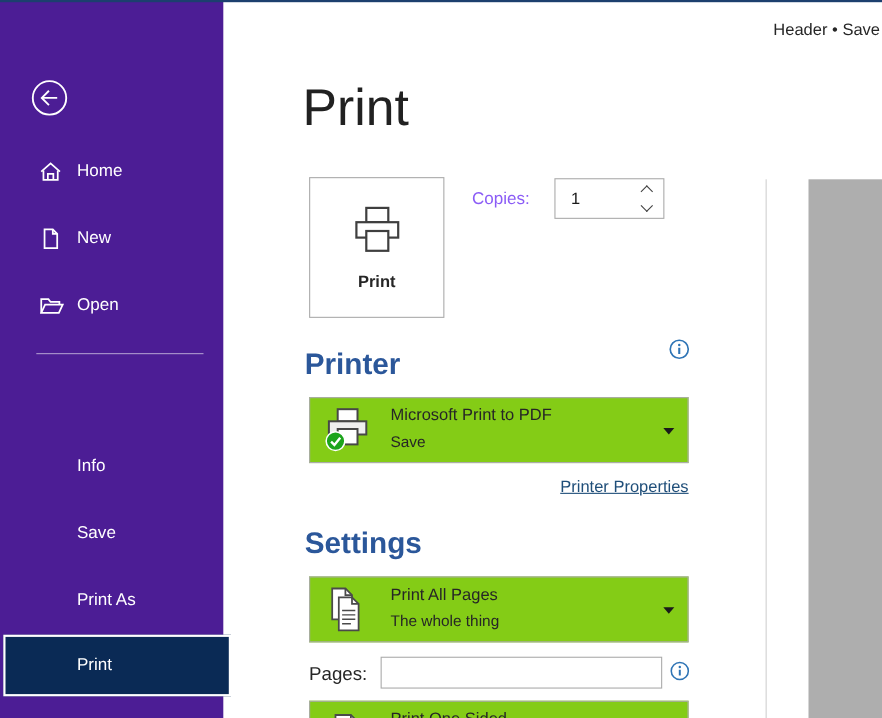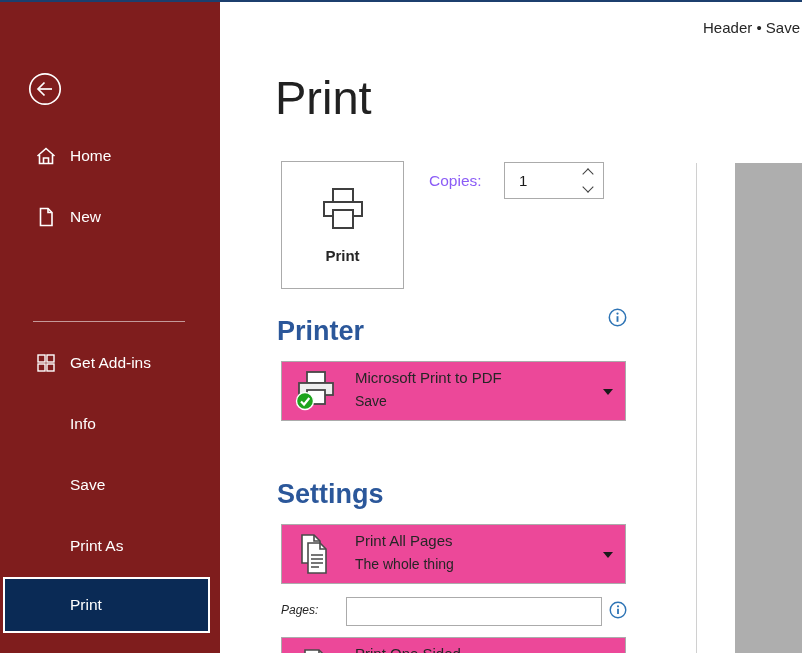--- a/index.html
+++ b/index.html
@@ -1,21 +1,21 @@
 <!DOCTYPE html>
 <html><head>
 <meta charset="utf-8">
 <style>
   html,body{margin:0;padding:0;background:#fff;}
   .page{position:relative;width:802px;height:653px;background:#ffffff;overflow:hidden;
         font-family:"Liberation Sans",sans-serif;color:#262626;}
   .top-edge{position:absolute;left:0;top:0;width:802px;height:2px;background:#1c3f6e;z-index:6;}
 
   
-  .sidebar{position:absolute;left:0;top:0;width:220px;height:653px;background:#7f1d1d;z-index:4;text-decoration:underline;}
+  .sidebar{position:absolute;left:0;top:0;width:203px;height:653px;background:#4c1d95;z-index:4;text-decoration:underline;}
   .back-btn{position:absolute;left:28px;top:72px;width:34px;height:34px;cursor:pointer;}
   .nav-item{position:absolute;left:0;width:215px;height:38px;display:flex;align-items:center;
             color:#ffffff;font-size:15.5px;cursor:pointer;}
   .nav-icon{position:absolute;left:35px;width:24px;height:22px;display:flex;align-items:center;}
   .nav-label{position:absolute;left:70px;white-space:nowrap;}
   .ni-home{top:137px}.ni-new{top:198px}.ni-open{top:259px}.ni-addins{top:344px}
   .ni-info{top:405px}.ni-save{top:466px}.ni-saveas{top:527px}
   .nav-divider{position:absolute;left:33px;top:321px;width:152px;height:1px;background:rgba(255,255,255,0.55);}
   .nav-item.selected{left:3px;top:577px;width:207px;height:56px;background:#0a2a55;
                      border:2px solid #ffffff;box-sizing:border-box;}
@@ -42,32 +42,32 @@
   .chev.up{transform:rotate(-135deg);margin-top:4px;}
   .chev.down{transform:rotate(45deg);margin-bottom:4px;}
 
   .section-heading{position:absolute;left:62px;font-size:27px;font-weight:700;color:#2b579a;}
   .h-printer{top:316px}.h-settings{top:479px}
   .info-icon{position:absolute;cursor:pointer;}
   .info-printer{left:393px;top:308px;}
   .info-pages{left:394px;top:601px;}
 
   .dropdown{position:absolute;left:66px;width:345px;height:60px;border:1px solid #ababab;
-            box-sizing:border-box;background:#ec4899;cursor:pointer;}
+            box-sizing:border-box;background:#84cc16;cursor:pointer;}
   .dd-printer{top:361px}.dd-range{top:524px}.dd-sided{top:637px}
   .dd-icon{position:absolute;left:12px;top:8px;}
   .dd-title{position:absolute;left:73px;top:7px;font-size:15px;color:#262626;white-space:nowrap;}
   .dd-sub{position:absolute;left:73px;top:31px;font-size:14px;color:#262626;white-space:nowrap;}
   .dd-caret{position:absolute;right:12px;top:27px;width:0;height:0;border-left:5px solid transparent;
             border-right:5px solid transparent;border-top:6px solid #1a1a1a;}
 
   .props-link{position:absolute;left:66px;top:434px;width:345px;text-align:right;font-size:15px;
               color:#1f4e79;text-decoration:underline;cursor:pointer;white-space:nowrap;}
 
-  .pages-label{position:absolute;left:66px;top:603px;font-size:12px;color:#262626;font-style:italic;}
+  .pages-label{position:absolute;left:66px;top:603px;font-size:17px;color:#262626;}
   .pages-input{position:absolute;left:131px;top:597px;width:256px;height:29px;border:1px solid #ababab;
                box-sizing:border-box;font-size:14px;font-family:inherit;padding:0 8px;outline:none;}
 
   .divider-v{position:absolute;left:481px;top:163px;width:1px;height:490px;background:#d0d0d0;}
   .preview-bg{position:absolute;left:520px;top:163px;width:67px;height:490px;background:#aeaeae;}
 </style>
 </head>
 <body>
 
 <div class="page">
@@ -98,34 +98,32 @@
     <div class="nav-item ni-new">
       <span class="nav-icon">
         <svg width="22" height="22" viewBox="0 0 22 22">
           <path d="M5.5 2.5 H13 L17 6.5 V19.5 H5.5 Z" fill="none" stroke="#fff" stroke-width="1.6"></path>
           <path d="M13 2.5 V6.5 H17" fill="none" stroke="#fff" stroke-width="1.6"></path>
         </svg>
       </span>
       <span class="nav-label">New</span>
     </div>
 
+    <div class="nav-item ni-open">
+      <span class="nav-icon">
+        <svg width="24" height="22" viewBox="0 0 24 22">
+          <path d="M2.5 17.5 V5 H9 L11 7.5 H19 V10" fill="none" stroke="#fff" stroke-width="1.6"></path>
+          <path d="M2.5 17.5 L6 10 H22 L18.5 17.5 Z" fill="none" stroke="#fff" stroke-width="1.6"></path>
+        </svg>
+      </span>
+      <span class="nav-label">Open</span>
+    </div>
 
     <div class="nav-divider"></div>
 
-    <div class="nav-item ni-addins">
-      <span class="nav-icon">
-        <svg width="22" height="22" viewBox="0 0 22 22">
-          <rect x="3" y="3" width="7" height="7" fill="none" stroke="#fff" stroke-width="1.4"></rect>
-          <rect x="12" y="3" width="7" height="7" fill="none" stroke="#fff" stroke-width="1.4"></rect>
-          <rect x="3" y="12" width="7" height="7" fill="none" stroke="#fff" stroke-width="1.4"></rect>
-          <rect x="12" y="12" width="7" height="7" fill="none" stroke="#fff" stroke-width="1.4"></rect>
-        </svg>
-      </span>
-      <span class="nav-label">Get Add-ins</span>
-    </div>
 
     <div class="nav-item ni-info">
       <span class="nav-label">Info</span>
     </div>
     <div class="nav-item ni-save">
       <span class="nav-label">Save</span>
     </div>
     <div class="nav-item ni-saveas">
       <span class="nav-label">Print As</span>
     </div>
@@ -179,20 +177,21 @@
           <rect x="13" y="20" width="18" height="14" fill="#fff" stroke="#474747" stroke-width="1.8"></rect>
           <circle cx="11" cy="31" r="8.5" fill="#1da41d" stroke="#fff" stroke-width="1.4"></circle>
           <path d="M7 31.5 L10 34.5 L15.3 28" stroke="#fff" stroke-width="2.2" fill="none"></path>
         </svg>
       </span>
       <span class="dd-title">Microsoft Print to PDF</span>
       <span class="dd-sub">Save</span>
       <span class="dd-caret"></span>
     </div>
 
+    <div class="props-link">Printer Properties</div>
 
     <div class="section-heading h-settings">Settings</div>
 
     <div class="dropdown dd-range">
       <span class="dd-icon">
         <svg width="40" height="44" viewBox="0 0 40 44">
           <path d="M8 2 H20 L26 8 V30 H8 Z" fill="#fff" stroke="#4a4a4a" stroke-width="1.6"></path>
           <path d="M20 2 V8 H26" fill="none" stroke="#4a4a4a" stroke-width="1.6"></path>
           <path d="M14 10 H26 L32 16 V40 H14 Z" fill="#fff" stroke="#4a4a4a" stroke-width="1.6"></path>
           <path d="M26 10 V16 H32" fill="none" stroke="#4a4a4a" stroke-width="1.6"></path>

